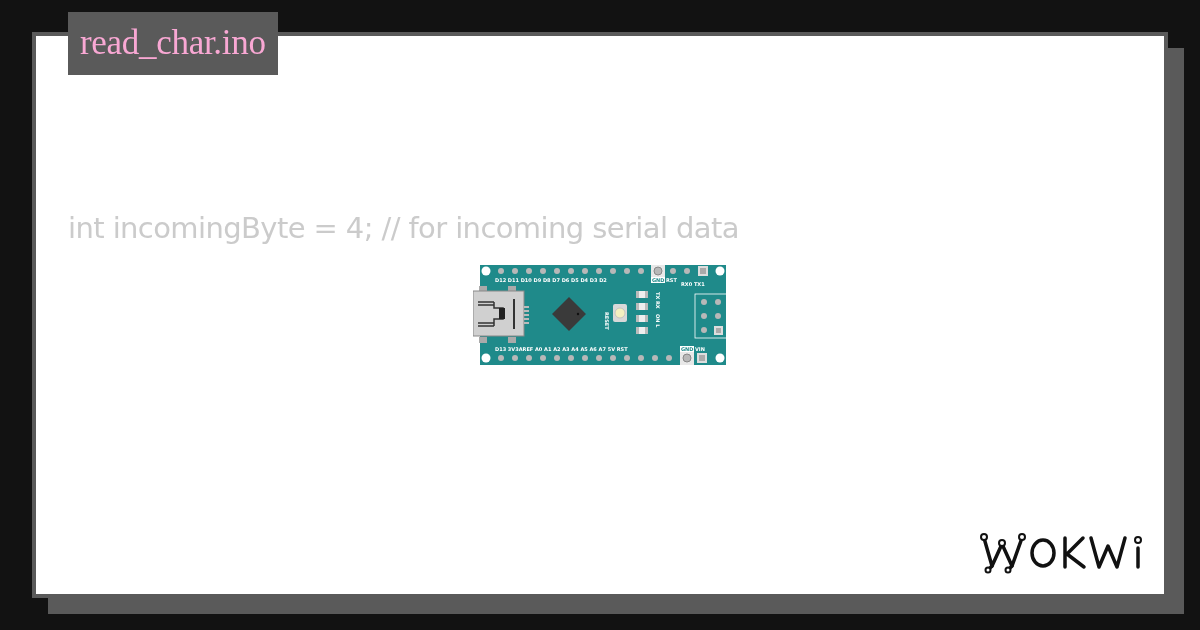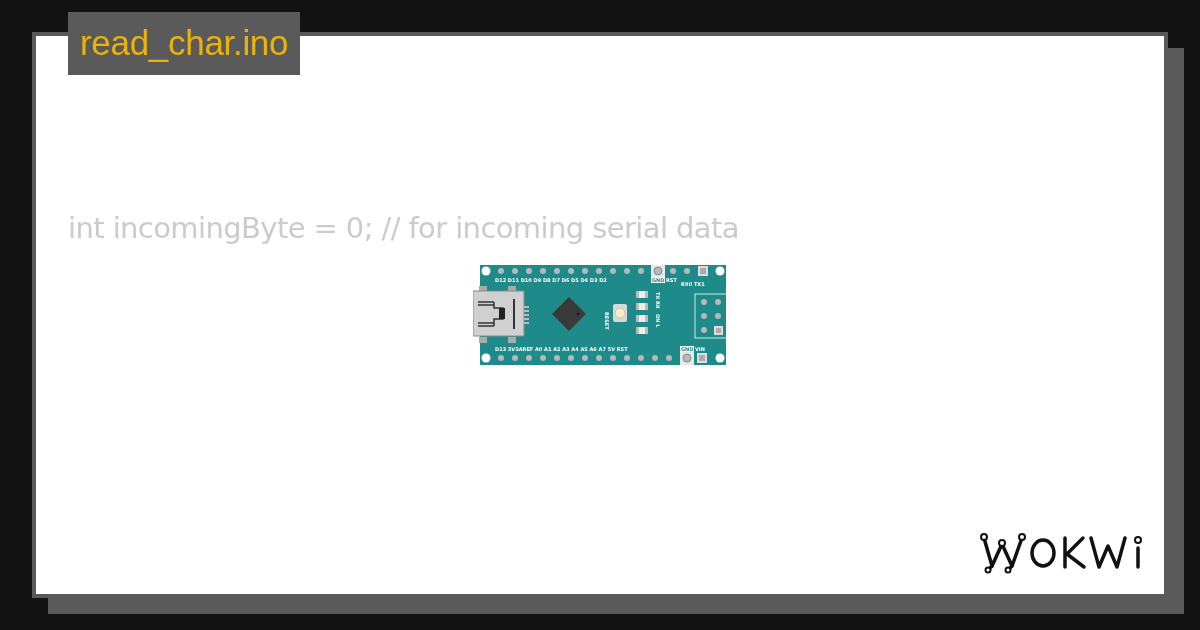--- a/index.html
+++ b/index.html
@@ -14,22 +14,22 @@
   }
   .card {
     position: absolute; left: 32px; top: 32px;
     width: 1128px; height: 558px;
     background: #ffffff; border: 4px solid #5a5a5a;
     overflow: hidden;
   }
   .title-tab {
     position: absolute; left: 68px; top: 12px;
     height: 63px; padding: 0 12px;
-    background: #5a5a5a; color: #eab308;
-    font-family: Liberation Sans, sans-serif;
+    background: #5a5a5a; color: #f9a8d4;
+    font-family: Liberation Serif, serif;
     font-size: 35px; line-height: 62px;
     z-index: 3; letter-spacing: -0.3px;
   }
   .code {
     position: absolute; left: 32px; top: 72px;
     margin: 0; padding: 0; list-style: none;
     color: #cbcbcb; font-family: "DejaVu Sans", sans-serif;
     font-size: 29px; line-height: 48px; white-space: pre;
     letter-spacing: -0.6px;
   }
@@ -41,21 +41,21 @@
     position: absolute; left: 978px; top: 528px; z-index: 2;
   }
 </style>
 </head>
 <body>
 
 <div class="shadow"></div>
 
 <div class="card">
   <ul class="code">
-    <li>int incomingByte = 0; // for incoming serial data</li>
+    <li>int incomingByte = 4; // for incoming serial data</li>
     <li></li>
     
     
     
     
     
     
     
     
   </ul>

